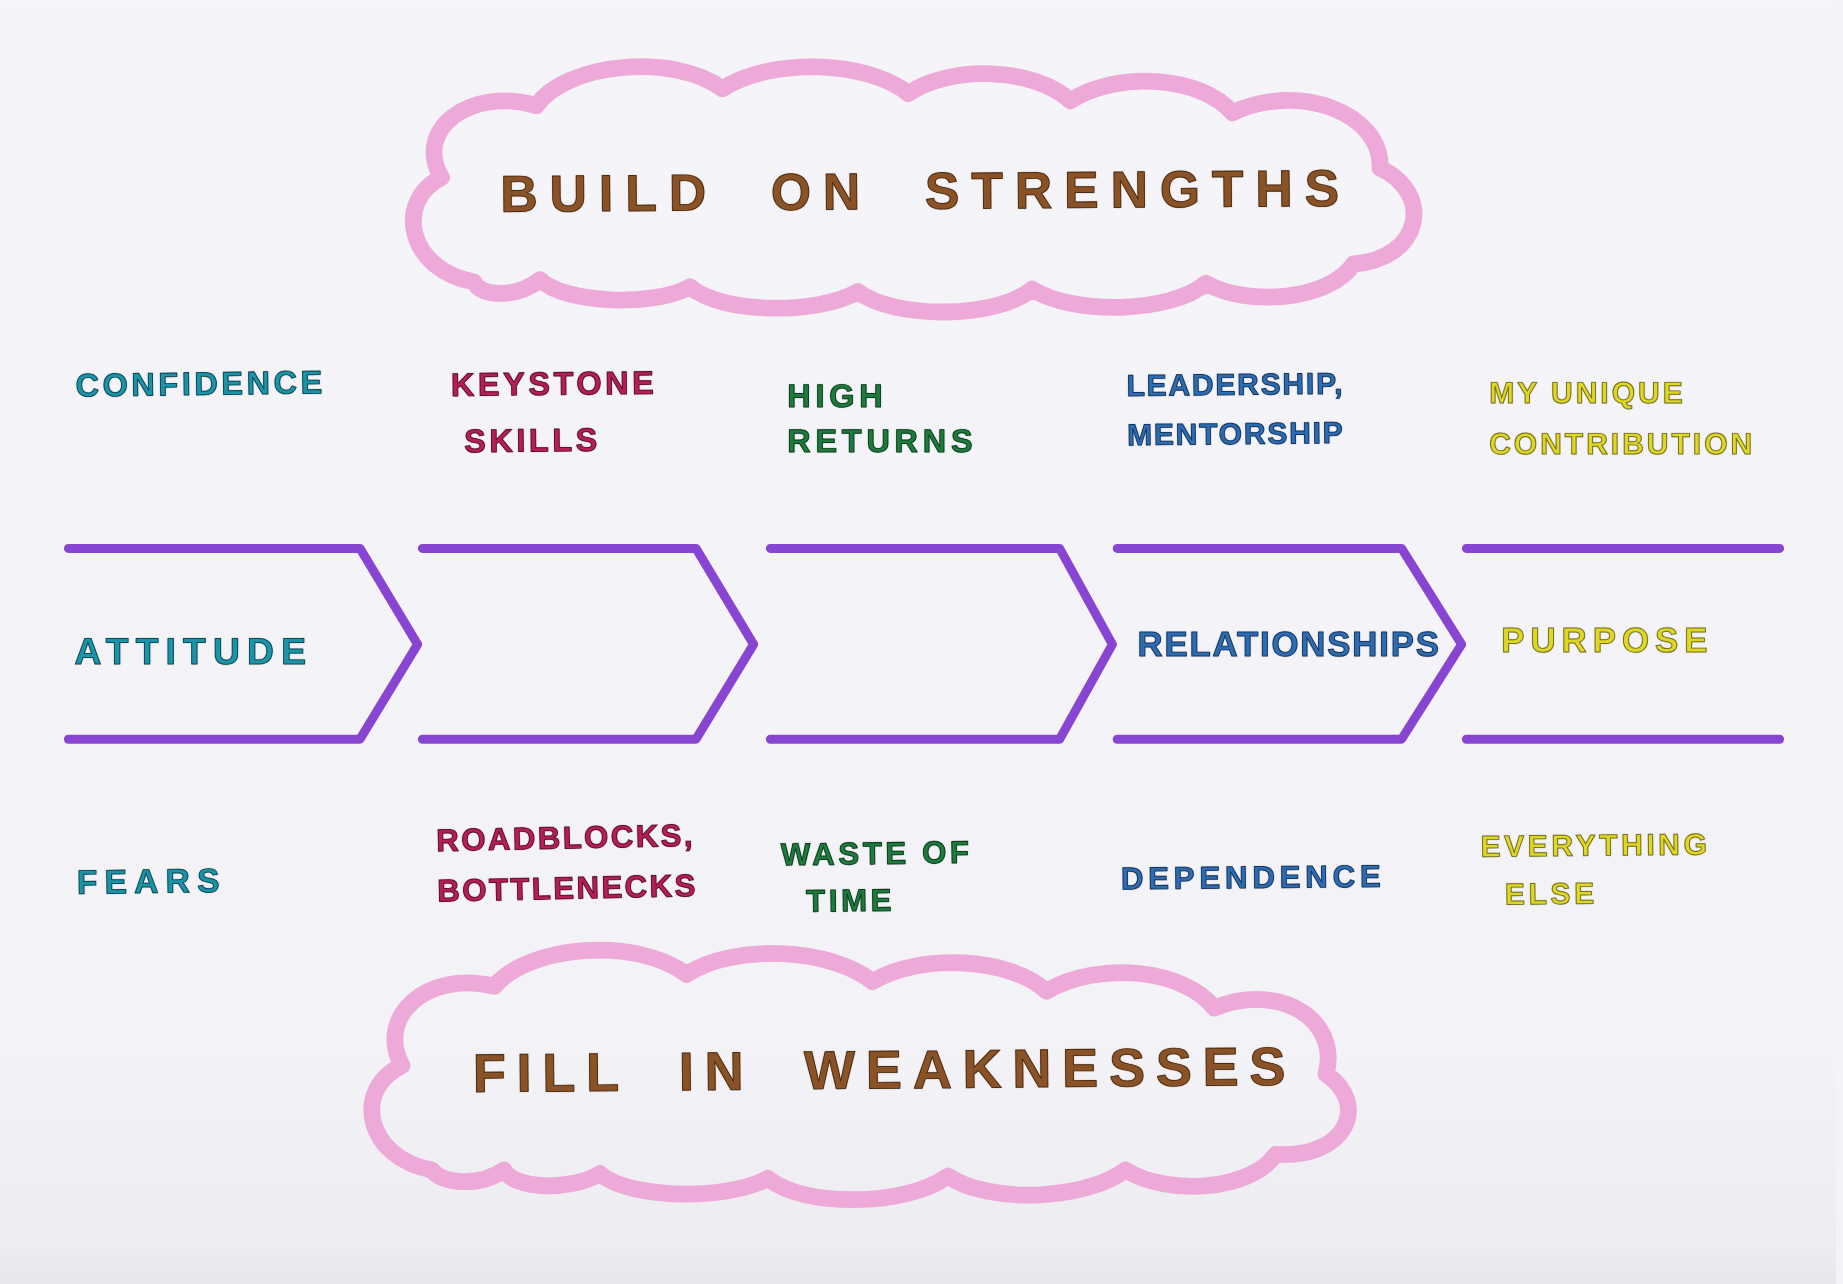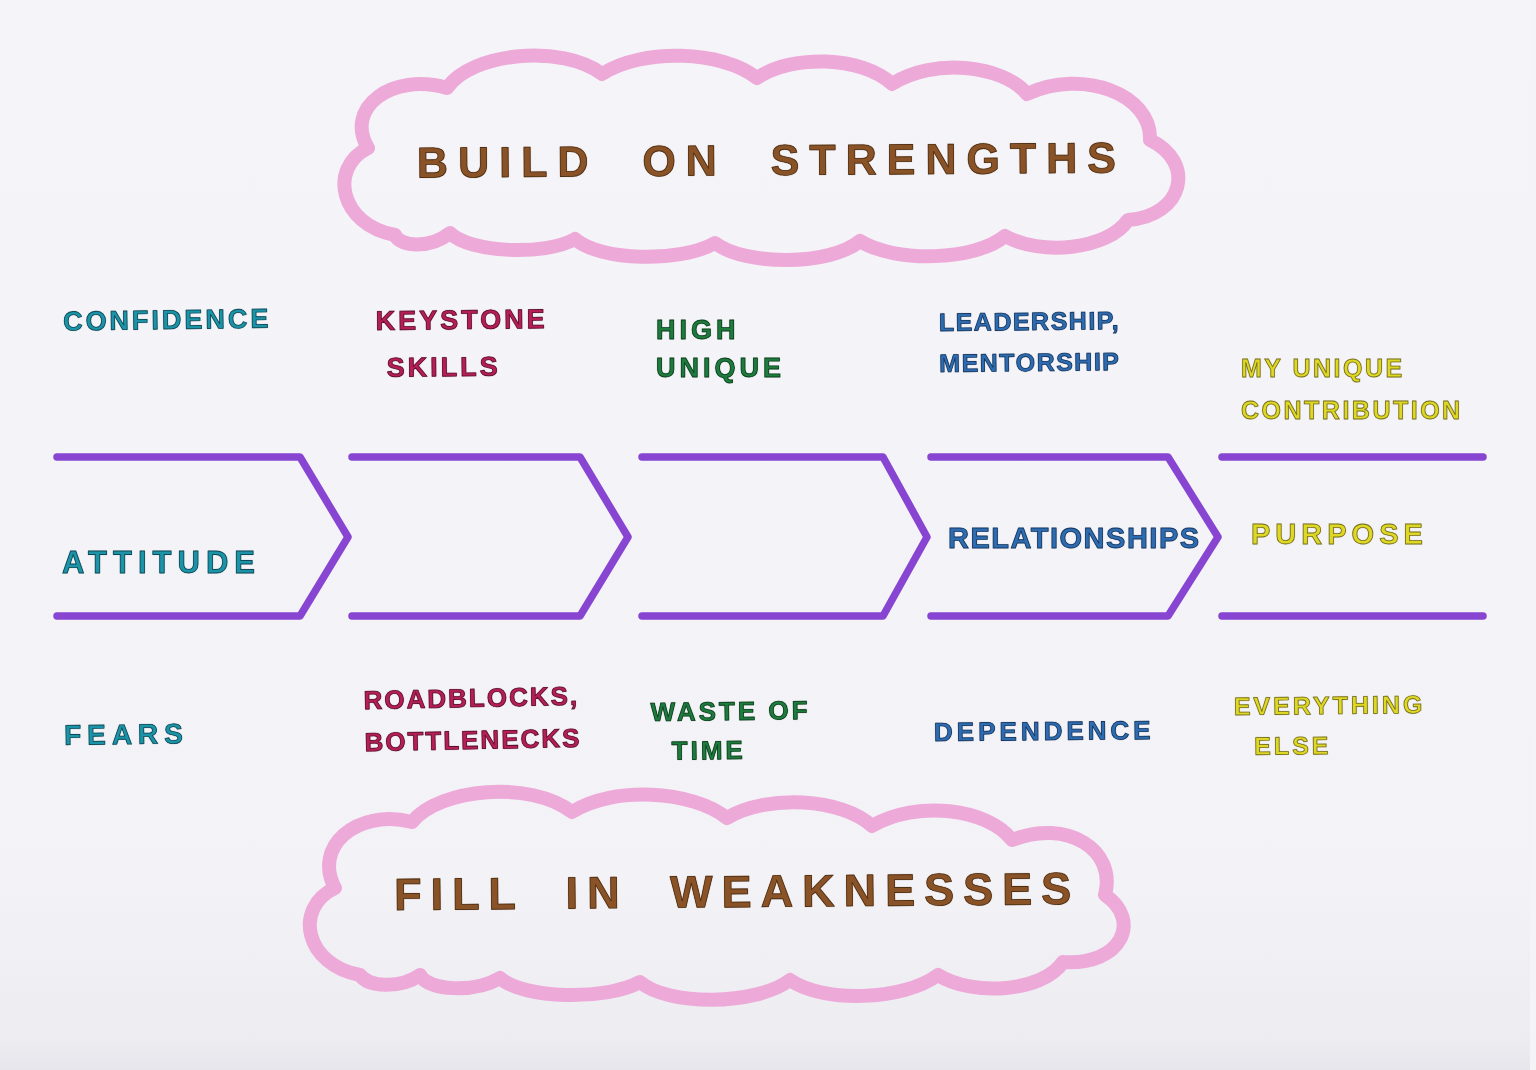--- a/index.html
+++ b/index.html
@@ -35,21 +35,21 @@
   #title-bottom{ left: 394px; top: 866px; font-size: 45px; letter-spacing: 9px;  word-spacing: 20px; transform: rotate(-0.5deg); }
 
   
   #t0 { left: 63px;   top: 305px; font-size: 27px; letter-spacing: 3px; transform: rotate(-0.8deg); }
   #t1 { left: 376px;  top: 297px; font-size: 27px; letter-spacing: 3px; line-height: 1.75; transform: rotate(-0.6deg); }
   #t2 { left: 656px;  top: 311px; font-size: 27px; letter-spacing: 4px; line-height: 1.42; }
   #t3 { left: 939px;  top: 301px; font-size: 25px; letter-spacing: 1.5px; line-height: 1.62; transform: rotate(-0.6deg); }
   #t4 { left: 1241px; top: 307px; font-size: 25px; letter-spacing: 2.5px; line-height: 1.68; }
 
   
-  #s0 { left: 62px;   top: 545px; font-size: 31px; letter-spacing: 6px; }
+  #s0 { left: 62px;   top: 525px; font-size: 31px; letter-spacing: 6px; }
   #s1 { left: 384px;  top: 518px; font-size: 29px; letter-spacing: 2px; }
   #s2 { left: 661px;  top: 517px; font-size: 30px; letter-spacing: 7px; }
   #s3 { left: 948px;  top: 522px; font-size: 29px; letter-spacing: 1.5px; }
   #s4 { left: 1251px; top: 518px; font-size: 29px; letter-spacing: 5px; }
 
   
   #b0 { left: 64px;   top: 719px; font-size: 28px; letter-spacing: 6px; transform: rotate(-0.8deg); }
   #b1 { left: 364px;  top: 677px; font-size: 26px; letter-spacing: 2px; line-height: 1.62; transform: rotate(-1.2deg); }
   #b2 { left: 651px;  top: 692px; font-size: 26px; letter-spacing: 3px; line-height: 1.5; transform: rotate(-0.8deg); }
   #b3 { left: 934px;  top: 716px; font-size: 26px; letter-spacing: 4px; transform: rotate(-0.5deg); }
@@ -101,24 +101,24 @@
     <path class="chevron-path" d="M 1222 457 L 1483 457 M 1222 616 L 1483 616"></path>
   </svg>
 
   <div class="title" id="title-top" style="color: rgb(138, 82, 39); -webkit-text-stroke: 0.8px rgb(78, 46, 16); text-shadow: rgb(78, 46, 16) 0px 0px 1px;">BUILD ON STRENGTHS</div>
   <div class="title" id="title-bottom" style="color: rgb(138, 82, 39); -webkit-text-stroke: 0.8px rgb(78, 46, 16); text-shadow: rgb(78, 46, 16) 0px 0px 1px;">FILL IN WEAKNESSES</div>
 
   <div class="lbl" id="t0" style="color: rgb(27, 147, 168); -webkit-text-stroke: 0.8px rgb(13, 74, 85); text-shadow: rgb(13, 74, 85) 0px 0px 1px;">CONFIDENCE</div>
   <div class="lbl" id="t1" style="color: rgb(181, 31, 85); -webkit-text-stroke: 0.8px rgb(92, 15, 46); text-shadow: rgb(92, 15, 46) 0px 0px 1px;">KEYSTONE
  SKILLS</div>
   <div class="lbl" id="t2" style="color: rgb(30, 123, 61); -webkit-text-stroke: 0.8px rgb(11, 61, 28); text-shadow: rgb(11, 61, 28) 0px 0px 1px;">HIGH
-UNIQUE</div>
+RETURNS</div>
   <div class="lbl" id="t3" style="color: rgb(46, 108, 178); -webkit-text-stroke: 0.8px rgb(22, 54, 94); text-shadow: rgb(22, 54, 94) 0px 0px 1px;">LEADERSHIP,
 MENTORSHIP</div>
-  <div class="lbl" id="t4" style="color: rgb(222, 215, 35); -webkit-text-stroke: 0.8px rgb(120, 114, 31); text-shadow: rgb(120, 114, 31) 0px 0px 1px; margin-top: 40px;">MY UNIQUE
+  <div class="lbl" id="t4" style="color: rgb(222, 215, 35); -webkit-text-stroke: 0.8px rgb(120, 114, 31); text-shadow: rgb(120, 114, 31) 0px 0px 1px;">MY UNIQUE
 CONTRIBUTION</div>
 
   <div class="lbl" id="s0" style="color: rgb(27, 147, 168); -webkit-text-stroke: 0.8px rgb(13, 74, 85); text-shadow: rgb(13, 74, 85) 0px 0px 1px;">ATTITUDE</div>
   <div class="lbl" id="s3" style="color: rgb(46, 108, 178); -webkit-text-stroke: 0.8px rgb(22, 54, 94); text-shadow: rgb(22, 54, 94) 0px 0px 1px;">RELATIONSHIPS</div>
   <div class="lbl" id="s4" style="color: rgb(222, 215, 35); -webkit-text-stroke: 0.8px rgb(120, 114, 31); text-shadow: rgb(120, 114, 31) 0px 0px 1px;">PURPOSE</div>
 
   <div class="lbl" id="b0" style="color: rgb(27, 147, 168); -webkit-text-stroke: 0.8px rgb(13, 74, 85); text-shadow: rgb(13, 74, 85) 0px 0px 1px;">FEARS</div>
   <div class="lbl" id="b1" style="color: rgb(181, 31, 85); -webkit-text-stroke: 0.8px rgb(92, 15, 46); text-shadow: rgb(92, 15, 46) 0px 0px 1px;">ROADBLOCKS,
 BOTTLENECKS</div>
   <div class="lbl" id="b2" style="color: rgb(30, 123, 61); -webkit-text-stroke: 0.8px rgb(11, 61, 28); text-shadow: rgb(11, 61, 28) 0px 0px 1px;">WASTE OF

